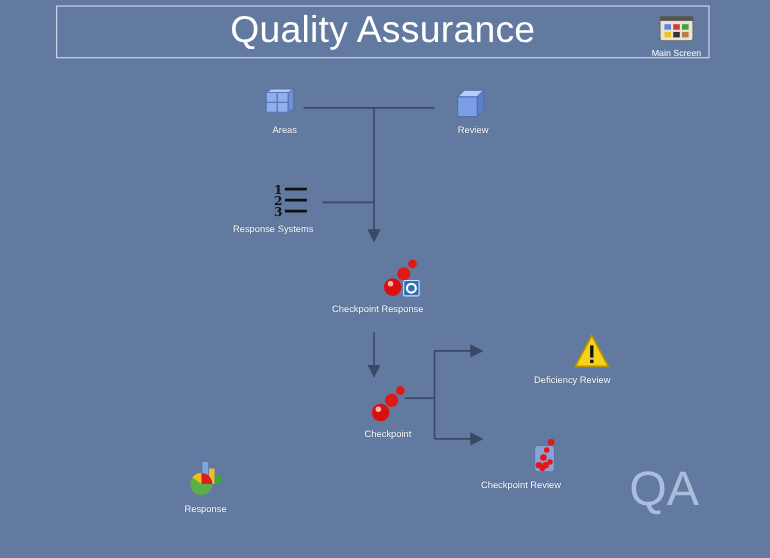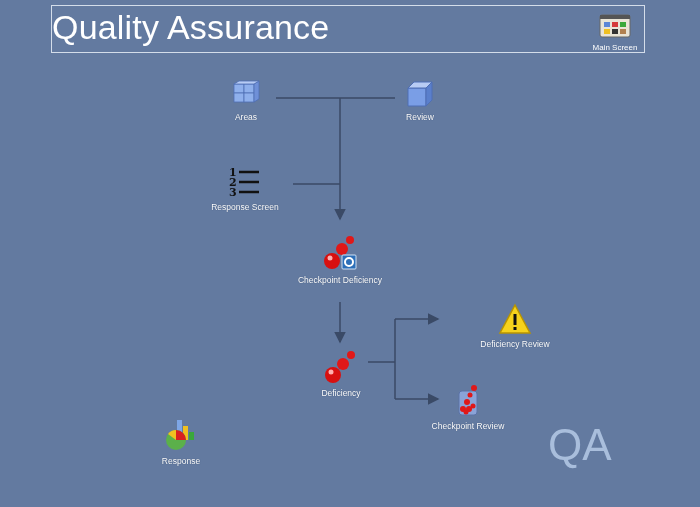--- a/index.html
+++ b/index.html
@@ -1,24 +1,24 @@
 <!DOCTYPE html>
 <html><head>
 <meta charset="utf-8">
 <style>
   html,body{margin:0;padding:0;}
   body{width:700px;height:507px;background:#637aa0;position:relative;overflow:hidden;font-family:"Liberation Sans",sans-serif;color:#fff;}
   .header{position:absolute;left:51px;top:5px;width:594px;height:48px;border:1px solid #d4ddea;box-sizing:border-box;}
-  .title{position:absolute;left:0;right:0;top:2px;font-size:34px;color:#fff;letter-spacing:0.2px;}
+  .title{position:absolute;left:0;right:0;top:2px;text-align:center;font-size:34px;color:#fff;letter-spacing:0.2px;}
   .main-screen{position:absolute;right:4px;top:8px;width:50px;text-align:center;cursor:pointer;}
   .main-screen .lbl{font-size:8px;display:block;margin-top:1px;}
-  .node{position:absolute;text-align:center;cursor:pointer;}
+  .node{position:absolute;text-align:right;cursor:pointer;}
   .node .lbl{font-size:8.5px;display:block;white-space:nowrap;text-shadow:0 0 1px #33486b;}
   svg.lines{position:absolute;left:0;top:0;}
-  .qa{position:absolute;left:548px;top:420px;font-size:44px;color:#a9bedc;}
+  .qa{position:absolute;left:572px;top:420px;font-size:44px;color:#a9bedc;}
 </style>
 </head>
 <body>
 
 <div class="header">
   <div class="title">Quality Assurance</div>
   <div class="main-screen">
     <svg width="32" height="24" viewBox="0 0 32 24">
       <rect x="1" y="1" width="30" height="22" rx="2" fill="#e9e4d6" stroke="#666"></rect>
       <rect x="1" y="1" width="30" height="4" fill="#555"></rect>
@@ -80,55 +80,55 @@
       <text x="4" y="10">1</text>
         <text x="4" y="20">2</text>
         <text x="4" y="30">3</text>
     </g>
     <g stroke="#111" stroke-width="2.5">
       <line x1="14" y1="6" x2="34" y2="6"></line>
         <line x1="14" y1="16" x2="34" y2="16"></line>
         <line x1="14" y1="26" x2="34" y2="26"></line>
     </g>
   </svg>
-  <span class="lbl">Response Screen</span>
+  <span class="lbl">Response Systems</span>
 </div>
 
 <div class="node" style="left:295px;top:233px;width:90px;">
   <svg width="40" height="38" viewBox="0 0 40 38">
     <circle cx="30" cy="7" r="4" fill="#e01818"></circle>
     <circle cx="22" cy="16" r="6" fill="#e01818"></circle>
     <circle cx="12" cy="28" r="8" fill="#d81010"></circle>
     <circle cx="10" cy="25" r="2.5" fill="#ffb0b0"></circle>
     <rect x="22" y="22" width="14" height="14" rx="1" fill="#2d6fb8" stroke="#cfe0f4"></rect>
     <circle cx="29" cy="29" r="4" fill="none" stroke="#fff" stroke-width="2"></circle>
   </svg>
-  <span class="lbl">Checkpoint Deficiency</span>
+  <span class="lbl">Checkpoint Response</span>
 </div>
 
 <div class="node" style="left:308px;top:348px;width:66px;">
   <svg width="40" height="36" viewBox="0 0 40 36">
     <circle cx="30" cy="7" r="4" fill="#e01818"></circle>
     <circle cx="22" cy="16" r="6" fill="#e01818"></circle>
     <circle cx="12" cy="27" r="8" fill="#d81010"></circle>
     <circle cx="10" cy="24" r="2.5" fill="#ffb0b0"></circle>
   </svg>
-  <span class="lbl">Deficiency</span>
+  <span class="lbl">Checkpoint</span>
 </div>
 
 <div class="node" style="left:428px;top:303px;width:80px;margin-left:47px;">
   <svg width="34" height="32" viewBox="0 0 34 32">
     <polygon points="17,2 32,30 2,30" fill="#f5d21c" stroke="#b89400" stroke-width="1.5"></polygon>
     <rect x="15.5" y="11" width="3" height="11" fill="#111"></rect>
     <rect x="15.5" y="24" width="3" height="3" fill="#111"></rect>
   </svg>
   <span class="lbl">Deficiency Review</span>
 </div>
 
-<div class="node" style="left:426px;top:383px;width:84px;">
+<div class="node" style="left:426px;top:397px;width:84px;">
   <svg width="30" height="34" viewBox="0 0 30 34">
     <rect x="6" y="8" width="18" height="24" rx="3" fill="#8fa8dd" stroke="#5a72a8" opacity="0.9"></rect>
     <circle cx="21" cy="5" r="3" fill="#e01818"></circle>
     <circle cx="17" cy="12" r="2.5" fill="#e01818"></circle>
     <circle cx="14" cy="19" r="3" fill="#e01818"></circle>
     <circle cx="10" cy="26" r="3" fill="#e01818"></circle>
     <circle cx="16" cy="26" r="3" fill="#e01818"></circle>
     <circle cx="20" cy="23" r="2.5" fill="#e01818"></circle>
     <circle cx="13" cy="29" r="2.5" fill="#e01818"></circle>
   </svg>

